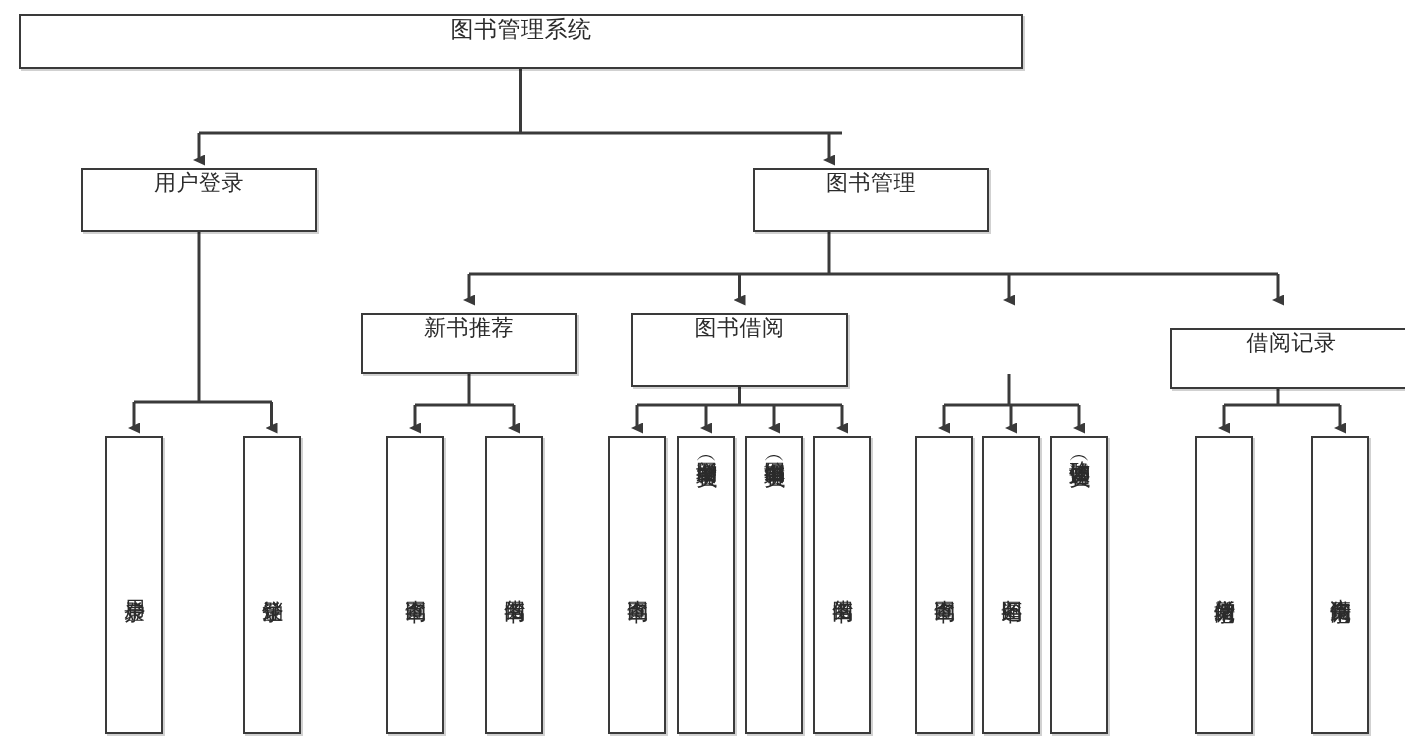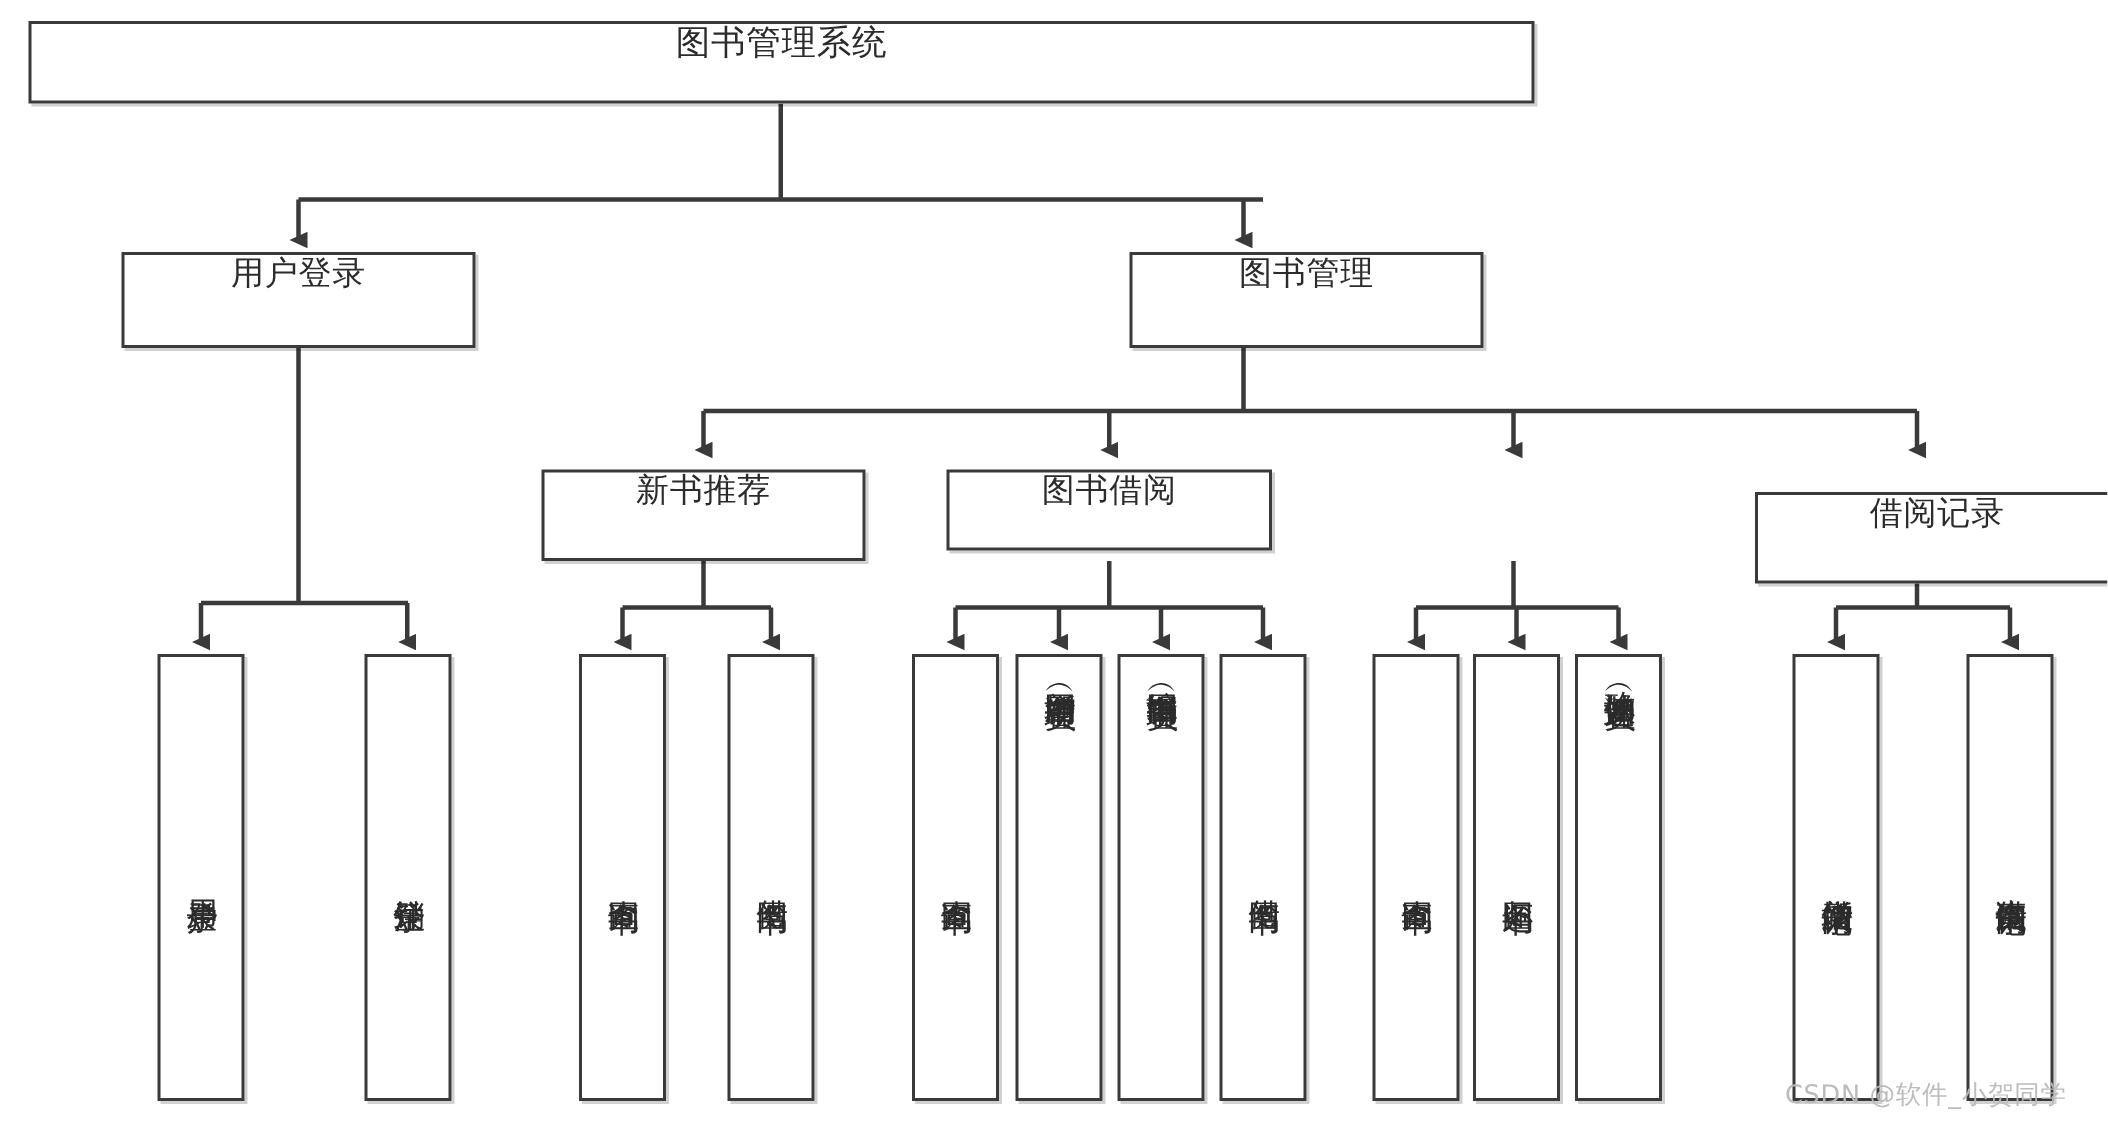--- a/index.html
+++ b/index.html
@@ -135,21 +135,21 @@
   </div>
 
   <div class="node level-2" style="left:711px; top:168px; width:236px; height:64px;margin-left:42px;">
     <span class="node-label">图书管理</span>
   </div>
 
   <div class="node level-3" style="left:361px; top:313px; width:216px; height:61px;">
     <span class="node-label">新书推荐</span>
   </div>
 
-  <div class="node level-3" style="left:631px; top:313px; width:217px; height:54px;">
+  <div class="node level-3" style="left:631px; top:313px; width:217px; height:74px;">
     <span class="node-label">图书借阅</span>
   </div>
 
 
   <div class="node level-3" style="left:1170px; top:313px; width:243px; height:61px;margin-top:15px;">
     <span class="node-label">借阅记录</span>
   </div>
 
   <div class="node leaf" style="left:105px; top:436px; width:58px; height:298px;">
     <span class="node-label">用户登录</span>
@@ -196,15 +196,14 @@
   </div>
 
   <div class="node leaf" style="left:1195px; top:436px; width:58px; height:298px;">
     <span class="node-label">新增借阅记录</span>
   </div>
 
   <div class="node leaf" style="left:1311px; top:436px; width:58px; height:298px;">
     <span class="node-label">查询借阅记录</span>
   </div>
 
-  <div class="watermark" style="left:1190px; top:718px;">CSDN @软件_小贺同学</div>
 
 </div>
 
 </body></html>

